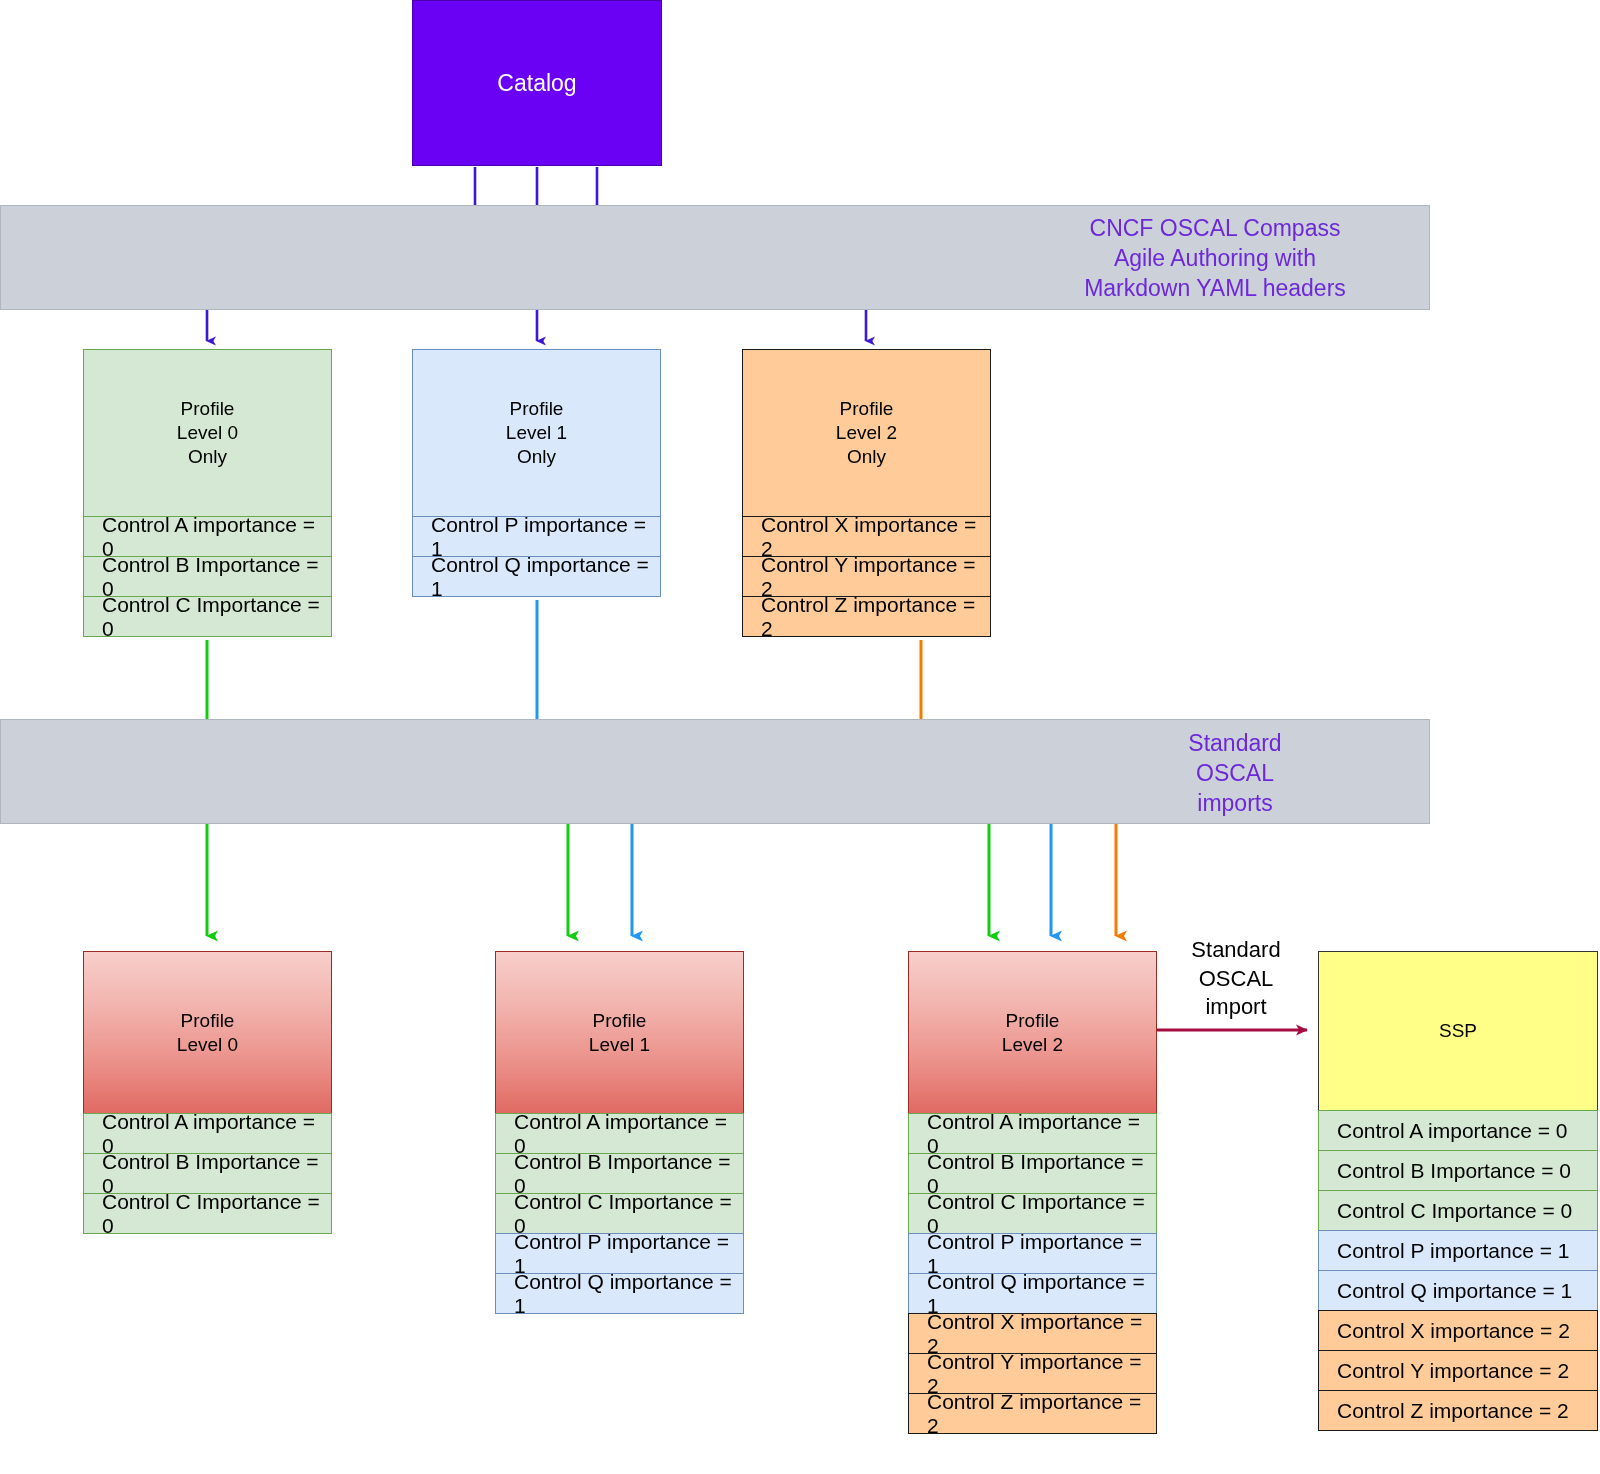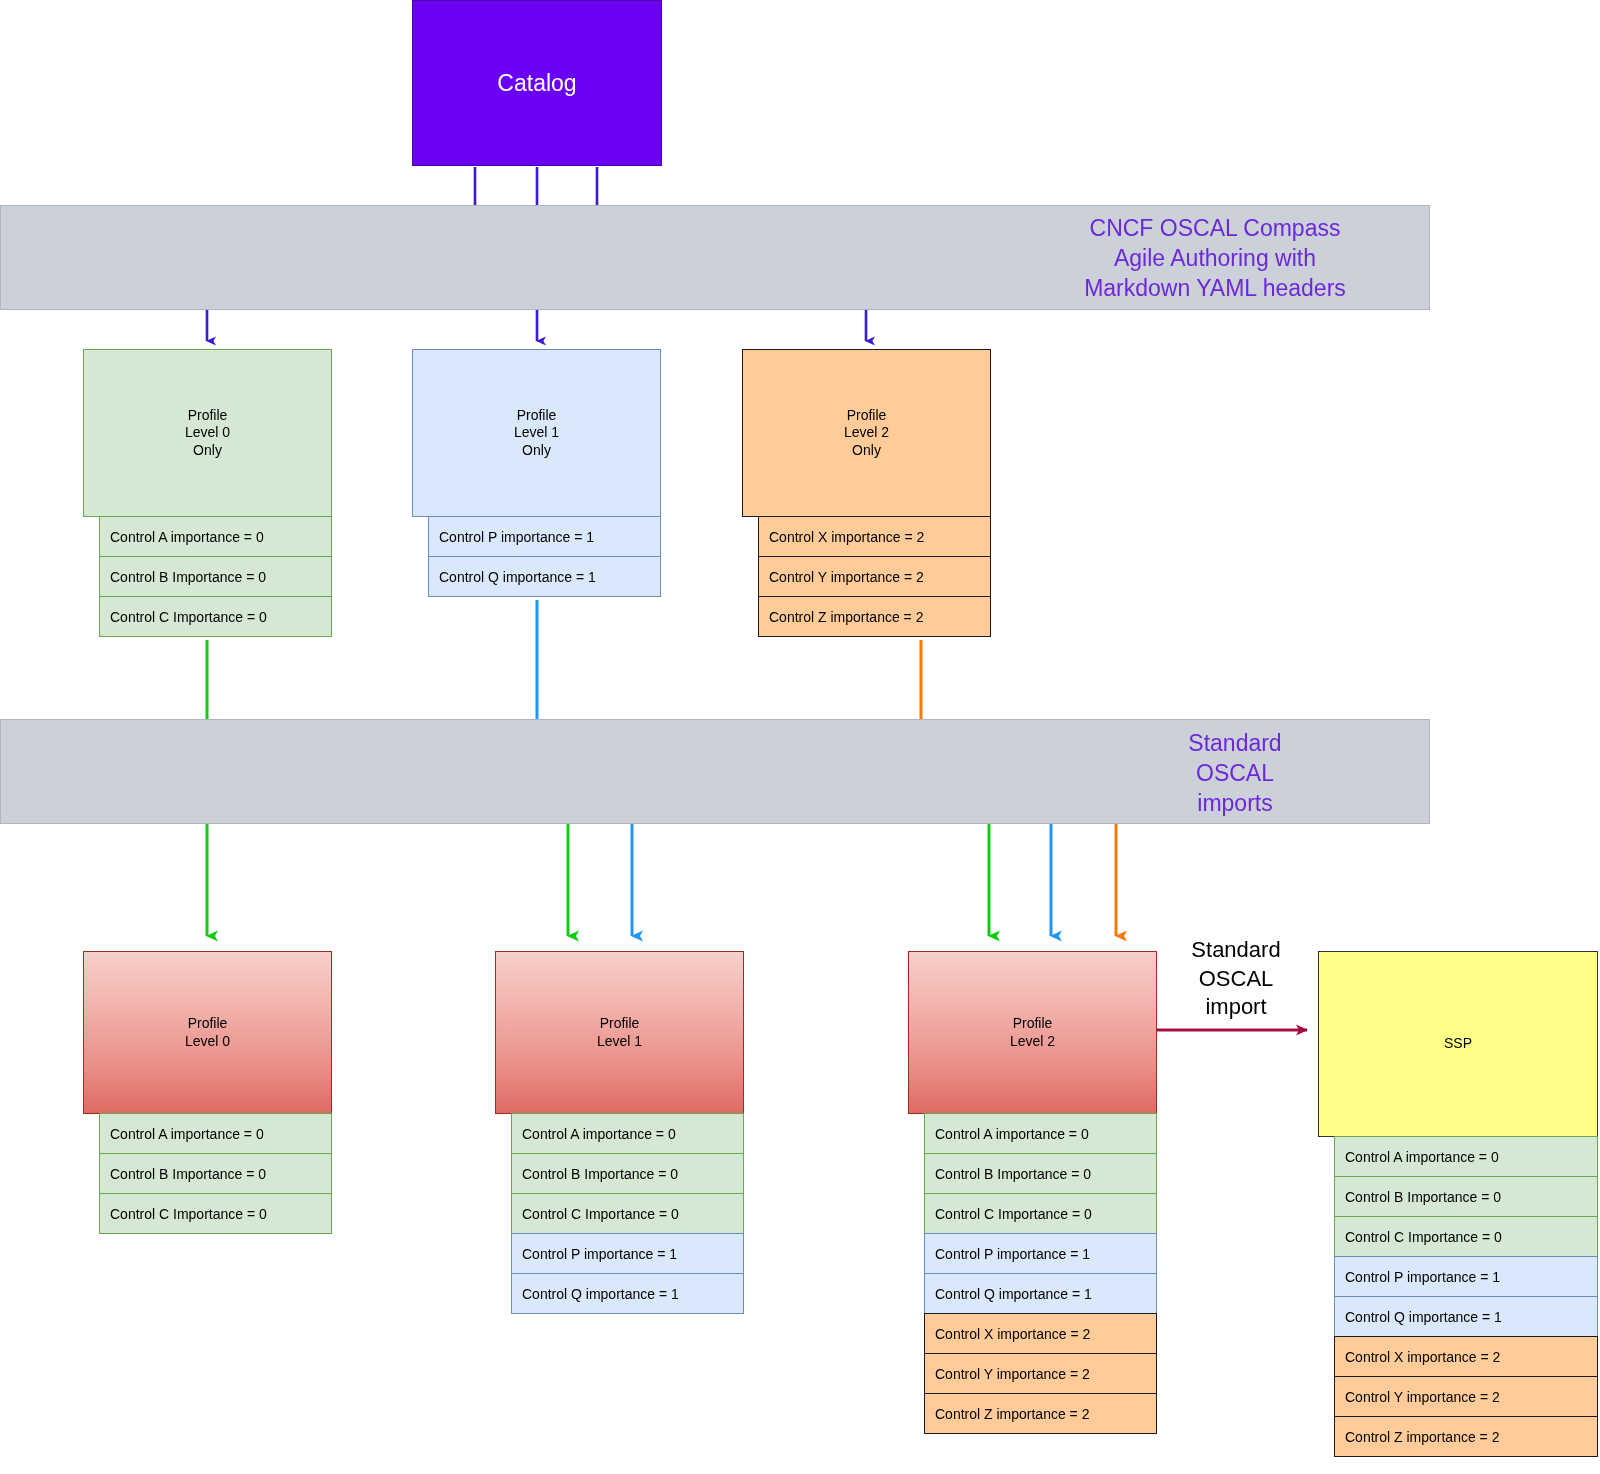--- a/index.html
+++ b/index.html
@@ -33,35 +33,34 @@
     position: absolute;
     box-sizing: border-box;
   }
   .hdr {
     box-sizing: border-box;
     display: flex;
     align-items: center;
     justify-content: center;
     text-align: center;
     line-height: 1.26;
-    font-size: 14px;
+    font-size: 19px;
     color: #000000;
     white-space: pre-line;
   }
   .ctrl {
     box-sizing: border-box;
     display: flex;
     align-items: center;
     justify-content: flex-start;
-    font-size: 14px;
+    font-size: 21px;
     color: #000000;
-    padding-left: 10px;
+    padding-left: 18px;
     height: 41px;
     margin-top: -1px;
-    margin-left: 16px;
   }
 
   
   .catalog {
     background: #6a00f4;
     border: 1px solid #4a00b0;
     color: #ffffff;
     font-size: 23px;
   }
 
@@ -224,21 +223,21 @@
     <div class="ctrl row-green">Control B Importance = 0</div>
     <div class="ctrl row-green">Control C Importance = 0</div>
     <div class="ctrl row-blue">Control P importance = 1</div>
     <div class="ctrl row-blue">Control Q importance = 1</div>
     <div class="ctrl row-orange">Control X importance = 2</div>
     <div class="ctrl row-orange">Control Y importance = 2</div>
     <div class="ctrl row-orange">Control Z importance = 2</div>
   </div>
 
   <div class="node stack" style="left:1318px; top:951px; width:280px;">
-    <div class="hdr hdr-yellow" style="height:186px;">SSP</div>
+    <div class="hdr hdr-yellow" style="height:160px;">SSP</div>
     <div class="ctrl row-green">Control A importance = 0</div>
     <div class="ctrl row-green">Control B Importance = 0</div>
     <div class="ctrl row-green">Control C Importance = 0</div>
     <div class="ctrl row-blue">Control P importance = 1</div>
     <div class="ctrl row-blue">Control Q importance = 1</div>
     <div class="ctrl row-orange">Control X importance = 2</div>
     <div class="ctrl row-orange">Control Y importance = 2</div>
     <div class="ctrl row-orange">Control Z importance = 2</div>
   </div>
 

